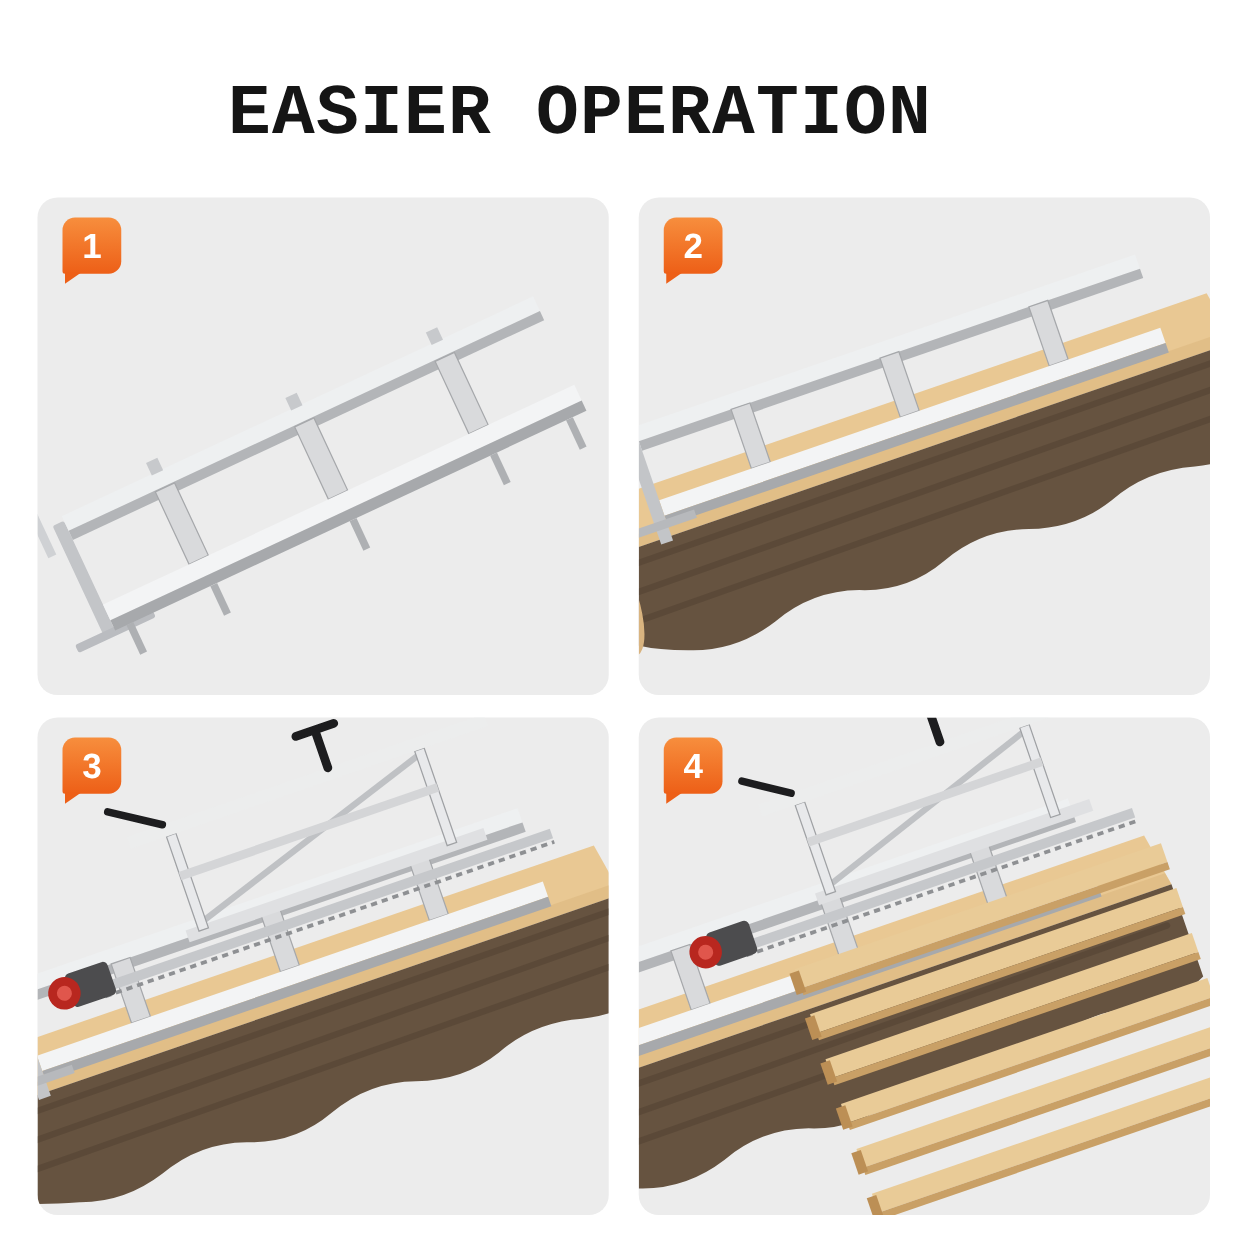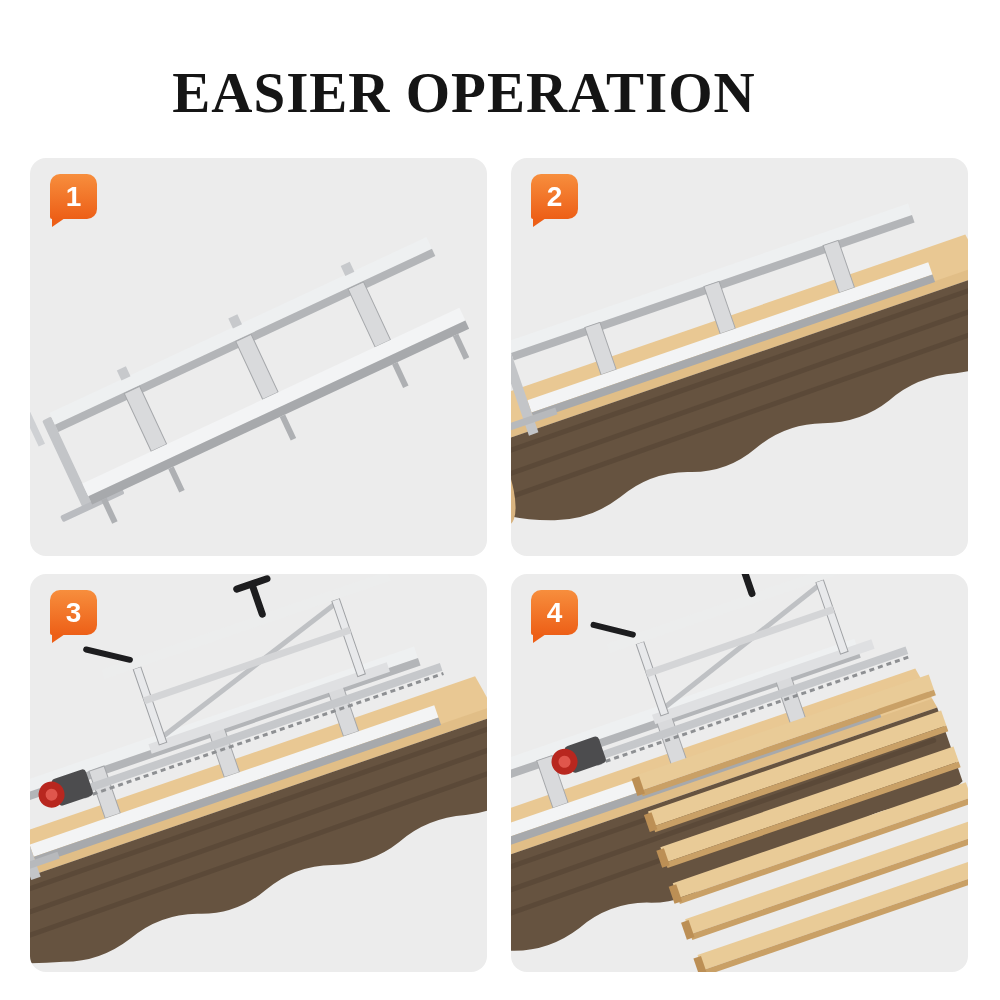--- a/index.html
+++ b/index.html
@@ -3,21 +3,21 @@
 <meta charset="utf-8">
 <style>
   html,body{margin:0;padding:0;}
   body{
     width:1000px;height:1000px;position:relative;background:#ffffff;
     font-family:"Liberation Sans",sans-serif;overflow:hidden;
   }
   .title{
     position:absolute;top:60px;left:0;width:928px;text-align:center;
     font-size:57px;font-weight:900;letter-spacing:1px;color:#151515;
-    font-family:Liberation Serif, serif;
+    font-family:Liberation Mono, monospace;
   }
   .panel{
     position:absolute;width:457px;height:398px;background:#ececec;
     border-radius:16px;overflow:hidden;
   }
   #p1{left:30px;top:158px;}
   #p2{left:511px;top:158px;}
   #p3{left:30px;top:574px;}
   #p4{left:511px;top:574px;}
   .badge{

